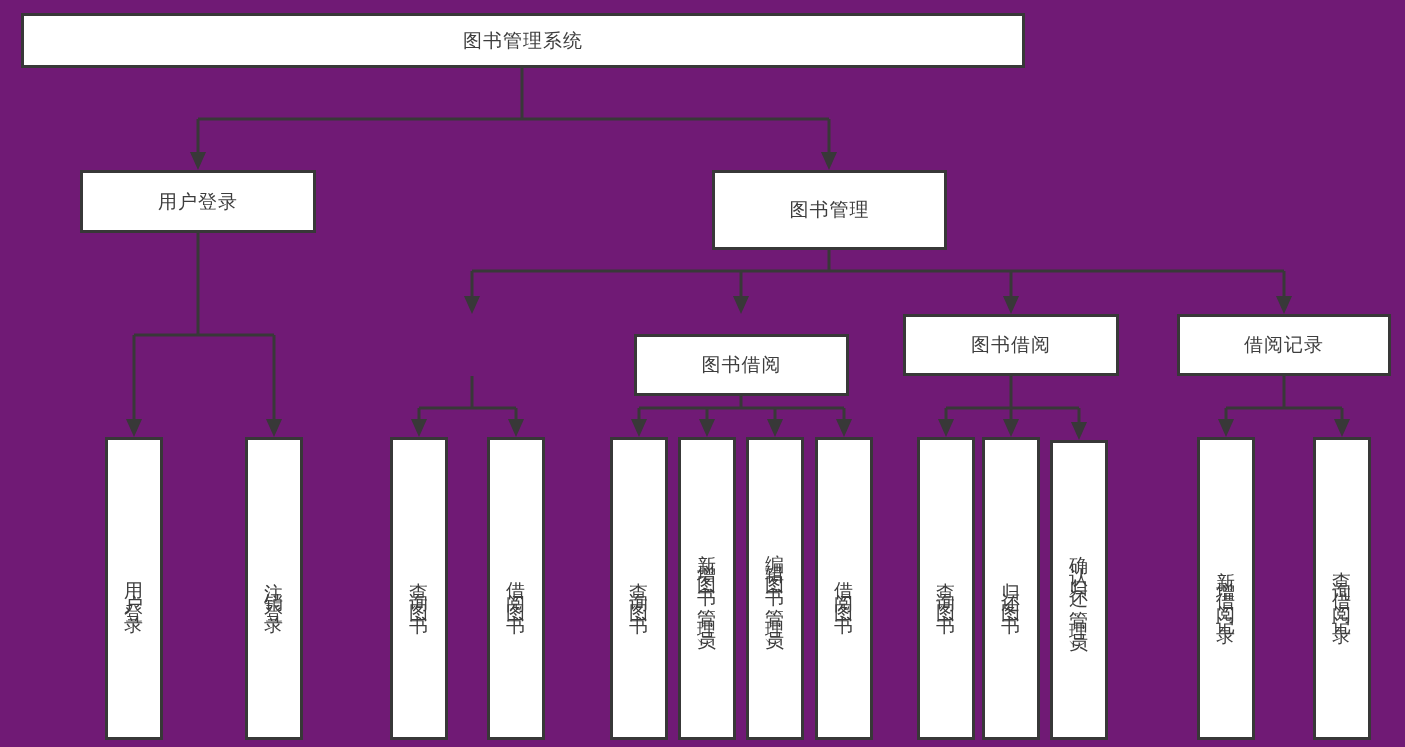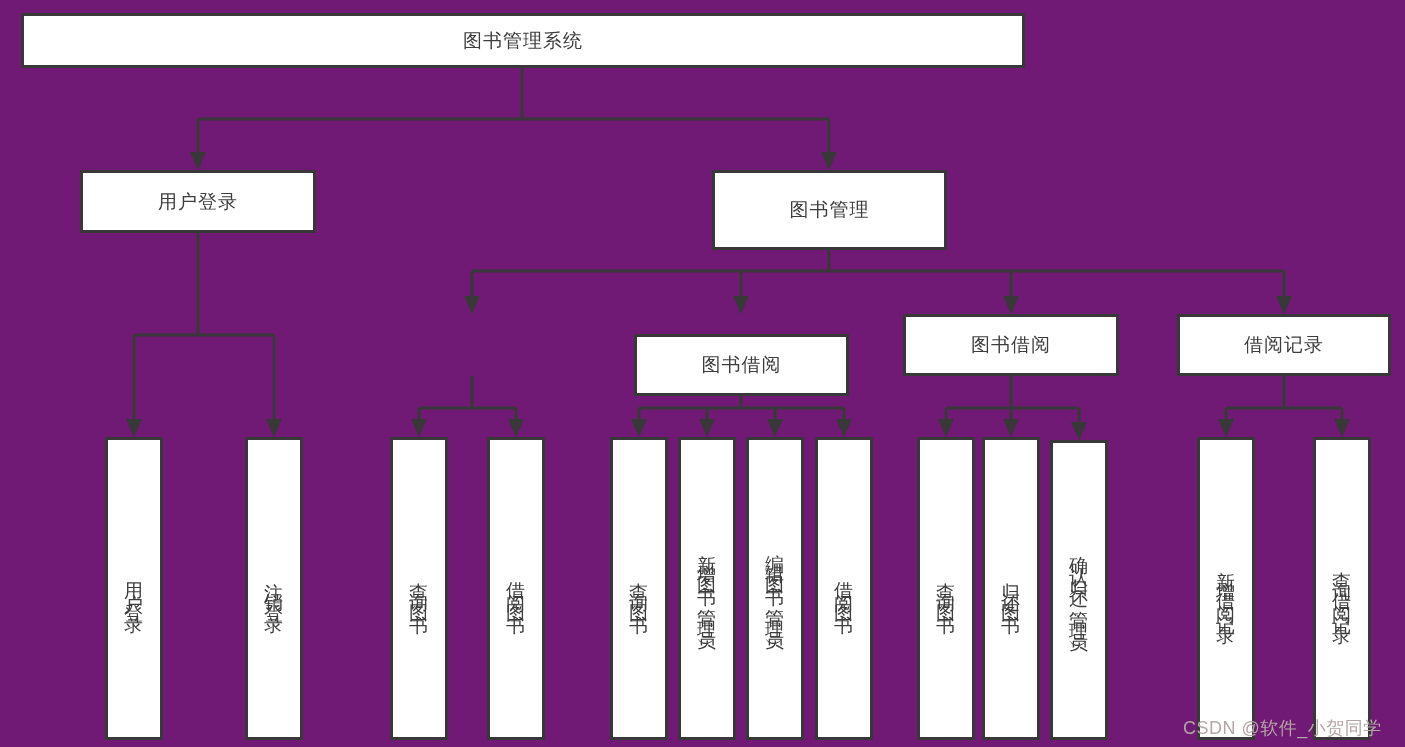--- a/index.html
+++ b/index.html
@@ -138,15 +138,14 @@
     <span>确认归还（管理员）</span>
   </div>
 
   <div class="node v-node" style="left:1197px; top:437px; width:58px; height:303px;">
     <span>新增借阅记录</span>
   </div>
   <div class="node v-node" style="left:1313px; top:437px; width:58px; height:303px;">
     <span>查询借阅记录</span>
   </div>
 
-  <div class="watermark">CSDN @软件_小贺同学</div>
 
 </div>
 
 </body></html>

